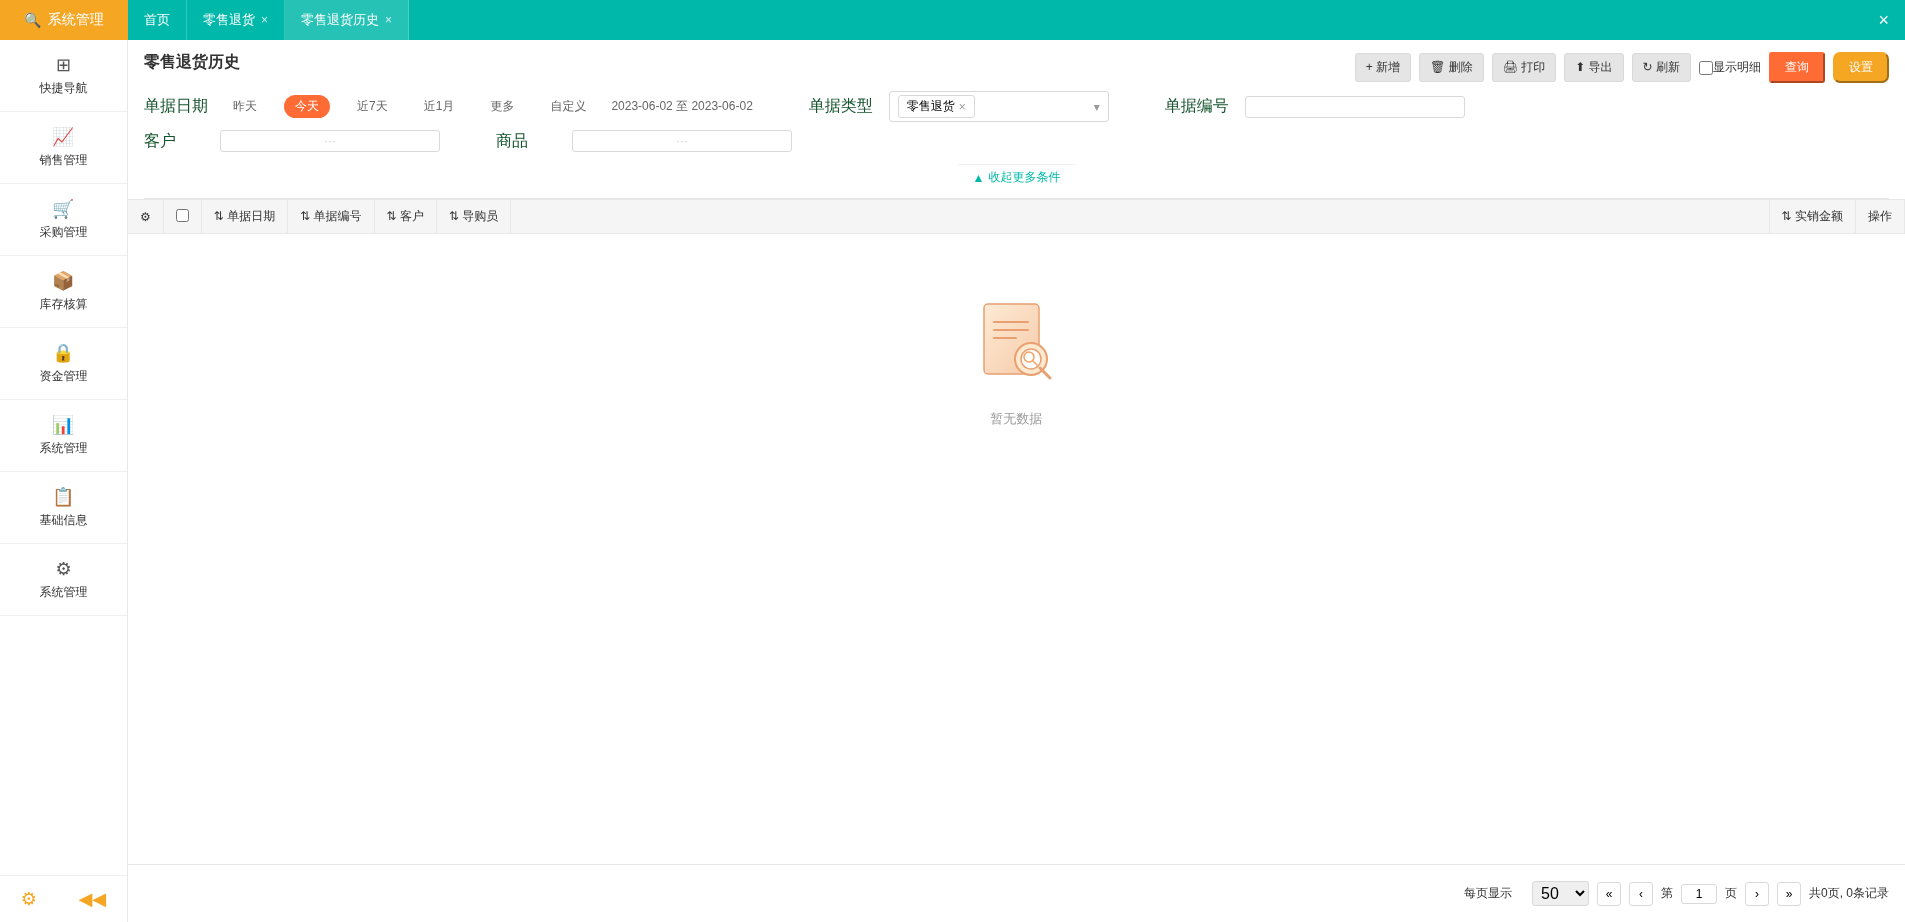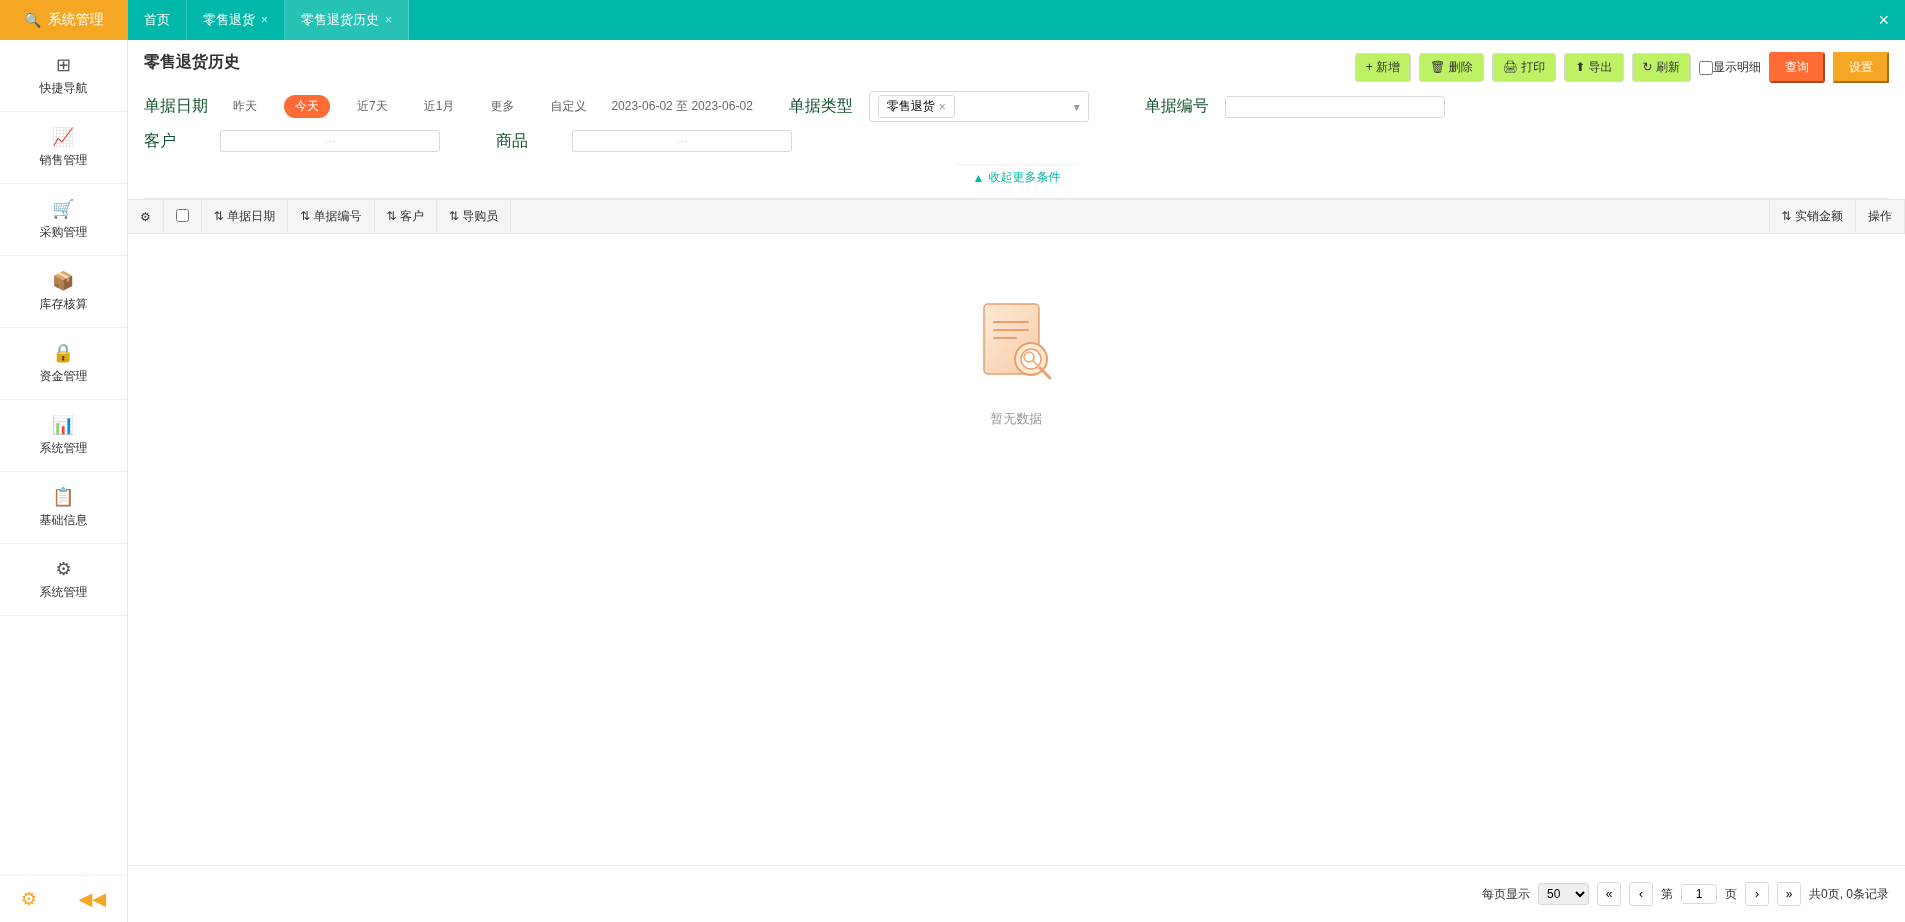--- a/index.html
+++ b/index.html
@@ -69,30 +69,30 @@
     }
     .page-title {
       font-size: 16px; font-weight: bold; color: #333; margin-bottom: 12px;
     }
     .toolbar {
       display: flex; align-items: center; justify-content: flex-end;
       gap: 8px; margin-bottom: 8px;
     }
     .toolbar-btn {
       display: flex; align-items: center; gap: 4px; padding: 5px 10px;
-      border: 1px solid #d9d9d9; background: #bef264; border-radius: 3px;
+      border: 1px solid #d9d9d9; background: #e5e5e5; border-radius: 3px;
       cursor: pointer; font-size: 12px; color: #333;
     }
     .btn-primary {
       background: #ff6b35; color: white; border-color: #ff6b35;
       padding: 5px 14px; border-radius: 3px; cursor: pointer; font-size: 12px;
     }
     .btn-setting {
       background: #f5a623; color: white; border-color: #f5a623;
-      padding: 5px 14px; border-radius: 1px; cursor: pointer; font-size: 12px;
+      padding: 5px 14px; border-radius: 7px; cursor: pointer; font-size: 12px;
     }
 
     
     .filter-area {
       background: white; padding: 10px 16px; border-bottom: 1px solid #e8e8e8;
     }
     .filter-row {
       display: flex; align-items: center; gap: 16px; margin-bottom: 8px;
     }
     .filter-label { color: #14532d; font-size: 16px; white-space: nowrap; min-width: 60px; }
@@ -150,21 +150,21 @@
     }
     .empty-text { color: #999; font-size: 13px; }
 
     
     .pagination-bar {
       background: white; border-top: 1px solid #e8e8e8;
       padding: 16px 16px; display: flex; align-items: center; justify-content: flex-end;
       gap: 8px; font-size: 12px; color: #333;
     }
     .page-size-select {
-      border: 1px solid #d9d9d9; border-radius: 3px; padding: 2px 4px; font-size: 12px;
+      border: 1px solid #d9d9d9; border-radius: 3px; padding: 2px 4px; font-size: 16px; margin-left: 12px;
     }
     .page-nav-btn {
       width: 24px; height: 24px; display: flex; align-items: center; justify-content: center;
       border: 1px solid #d9d9d9; border-radius: 3px; cursor: pointer; font-size: 12px; background: white;
     }
     .page-num-input {
       width: 36px; text-align: center; border: 1px solid #d9d9d9; border-radius: 3px;
       padding: 2px 4px; font-size: 12px;
     }
     .display-switch { display: flex; align-items: center; font-size: 12px; color: #333; }
@@ -263,21 +263,21 @@
           <div class="filter-dates">
             <span class="date-btn">昨天</span>
             <span class="date-btn active">今天</span>
             <span class="date-btn">近7天</span>
             <span class="date-btn">近1月</span>
             <span class="date-btn">更多</span>
             <span class="date-btn">自定义</span>
           </div>
           <span class="date-range">2023-06-02 至 2023-06-02</span>
 
-          <span class="filter-label" style="margin-left:20px;">单据类型</span>
+          <span class="filter-label" style="margin-left:40px;">单据类型</span>
           <div class="filter-select" style="min-width:220px;">
             <div style="display:flex;align-items:center;gap:6px;">
               <div class="filter-tag">
                 <span>零售退货</span>
                 <span class="filter-tag-close">×</span>
               </div>
             </div>
             <span style="color:#999;">▾</span>
           </div>
 

